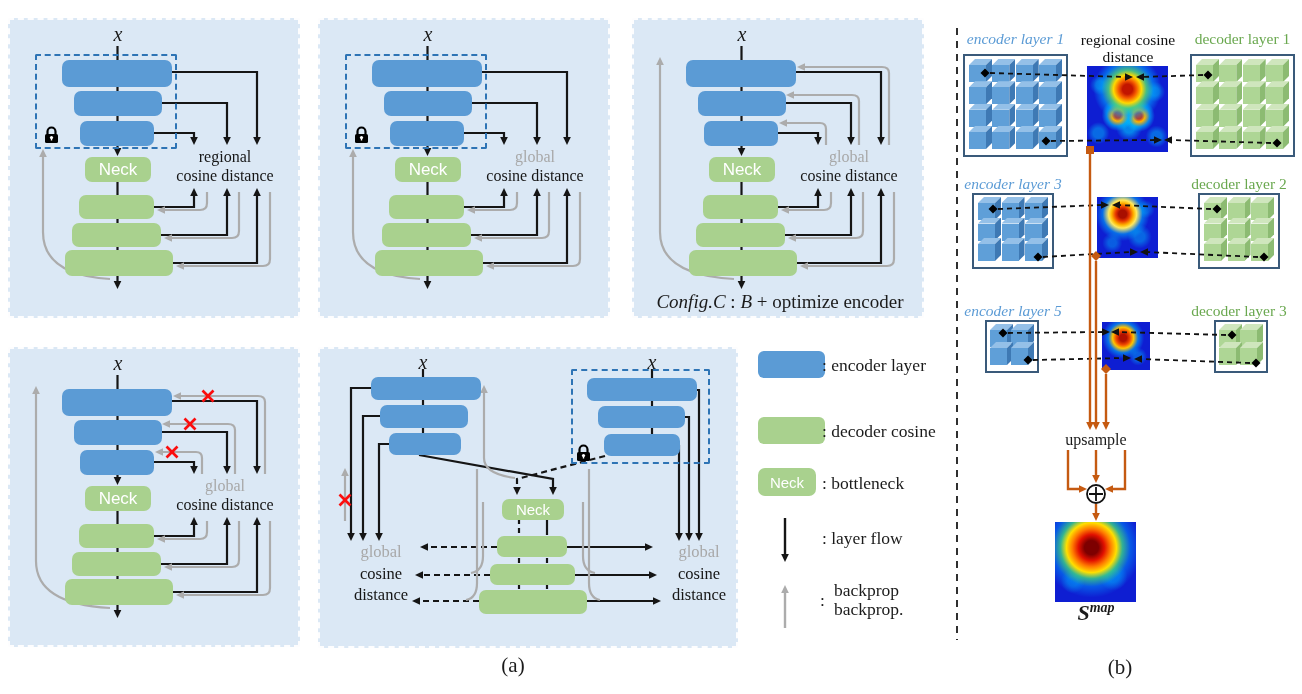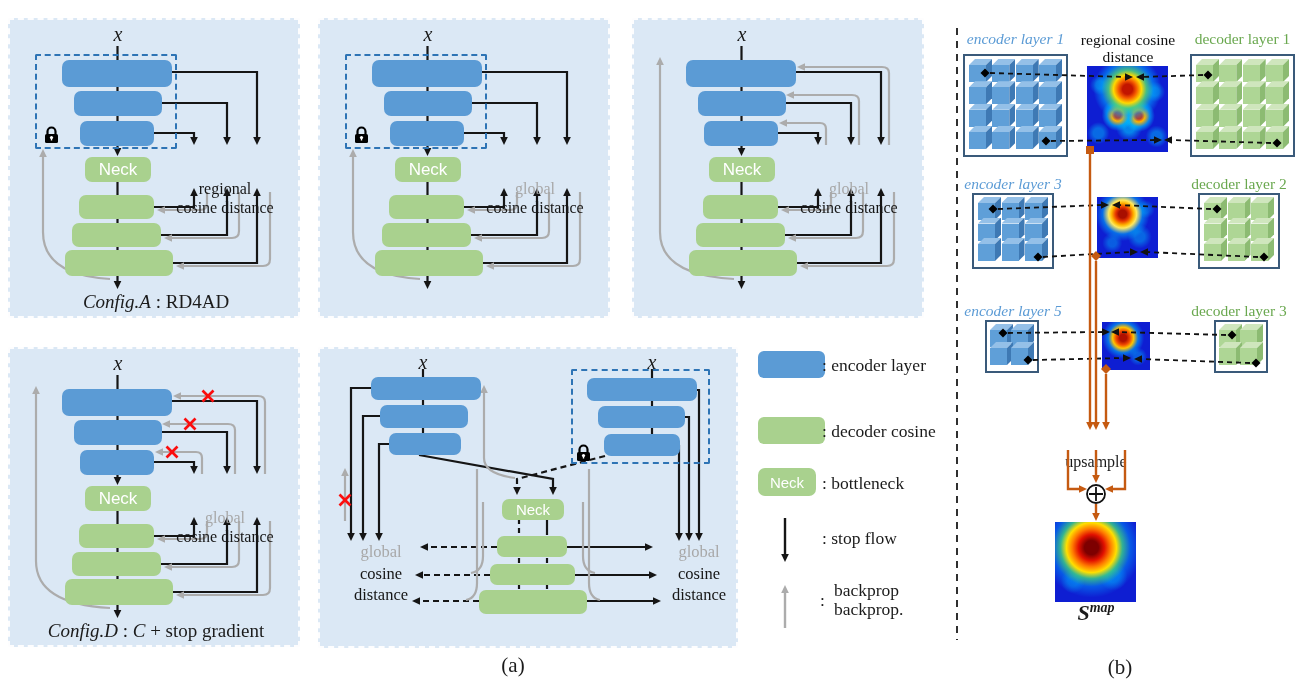--- a/index.html
+++ b/index.html
@@ -9,21 +9,21 @@
          box-sizing:border-box;border-radius:2px;}
   .panel > svg{position:absolute;left:0;top:0;}
   .blk{position:absolute;border-radius:7px;}
   .enc{background:var(--enc);}
   .dec{background:var(--dec);}
   .neck{background:var(--dec);display:flex;align-items:center;justify-content:center;
         font-family:"Liberation Sans",sans-serif;color:#fff;font-size:17px;}
   .xlab{position:absolute;width:26px;text-align:center;font-style:italic;font-size:20px;}
   .frozen-box{position:absolute;border:2px dashed var(--frozen);box-sizing:border-box;border-radius:2px;}
   .lock{position:absolute;width:15px;height:18px;}
-  .loss{position:absolute;text-align:center;font-size:16px;line-height:18.5px;margin-top:32px;}
+  .loss{position:absolute;text-align:center;font-size:16px;line-height:18.5px;}
   .l1{color:var(--lossgray);}
   .l1.black{color:#161616;}
   .l2{color:#161616;}
   .lossE{position:absolute;text-align:center;font-size:16.5px;line-height:21.5px;}
   .cap{position:absolute;text-align:center;font-size:19px;white-space:pre;}
   .capE{font-size:17.5px;}
   .cap .sub{font-size:13px;vertical-align:-4px;}
   .rowlab{position:absolute;text-align:center;font-size:15.5px;}
   .enc-lab{color:var(--enclab);font-style:italic;}
   .dec-lab{color:var(--declab);}
@@ -63,21 +63,21 @@
     radial-gradient(circle at 22% 74%, rgba(0,200,255,.3) 0 5px, rgba(0,90,255,0) 12px),
     radial-gradient(circle at 18% 25%, rgba(0,200,255,.3) 0 5px, rgba(0,90,255,0) 11px),
     var(--heatblue);}
   .swatch{position:absolute;border-radius:6px;}
   .legend-label{position:absolute;font-size:17.5px;}
   .grad-label{position:absolute;display:flex;align-items:center;gap:9px;font-size:17.5px;}
   .grad-label .lines div{line-height:19px;}
   .smap{position:absolute;font-size:22px;font-style:italic;font-weight:bold;text-align:center;}
   .smap sup{font-size:14px;}
   .figcap{position:absolute;font-size:21px;text-align:center;}
-  .upsample{position:absolute;text-align:center;font-size:16px;margin-top:22px;}
+  .upsample{position:absolute;text-align:center;font-size:16px;}
   #overlay{position:absolute;left:0;top:0;z-index:6;pointer-events:none;}
 </style>
 </head>
 <body>
 
 <div id="stage">
   <div id="panels">
       <div class="panel" style="left: 8px; top: 18px; width: 292px; height: 300px;">
         <svg width="292" height="300" viewBox="0 0 292 300">
           <path d="M107.5 26 V40" fill="none" stroke="#151515" stroke-width="2.2"></path>
@@ -123,21 +123,20 @@
         <div class="blk enc" style="left:70px;top:101px;width:74px;height:25px"></div>
         <div class="blk neck" style="left:75px;top:137px;width:66px;height:25px">Neck</div>
         <div class="blk dec" style="left:69px;top:175px;width:75px;height:24px"></div>
         <div class="blk dec" style="left:62px;top:203px;width:89px;height:24px"></div>
         <div class="blk dec" style="left:55px;top:230px;width:108px;height:26px"></div>
         <div class="xlab" style="left:95px;top:3px">x</div>
         <div class="loss" style="left:145px;top:128px;width:140px">
           <div class="l1 black">regional</div>
           <div class="l2">cosine distance</div>
         </div>
-        <div class="cap" style="left:0;top:271px;width:292px"><i>Config.A</i><span> : </span><i></i><i class="sub"></i><span>RD4AD</span></div>
       </div>
       <div class="panel" style="left: 318px; top: 18px; width: 292px; height: 300px;">
         <svg width="292" height="300" viewBox="0 0 292 300">
           <path d="M107.5 26 V40" fill="none" stroke="#151515" stroke-width="2.2"></path>
           <path d="M107.5 67 V71" fill="none" stroke="#151515" stroke-width="2.2"></path>
           <path d="M107.5 96 V101" fill="none" stroke="#151515" stroke-width="2.2"></path>
           <path d="M107.5 162 V175" fill="none" stroke="#151515" stroke-width="2.2"></path>
           <path d="M107.5 199 V203" fill="none" stroke="#151515" stroke-width="2.2"></path>
           <path d="M107.5 227 V230" fill="none" stroke="#151515" stroke-width="2.2"></path>
           <path d="M107.5 126 V130" fill="none" stroke="#151515" stroke-width="2.2"></path>
@@ -229,20 +228,21 @@
         <div class="blk enc" style="left:70px;top:101px;width:74px;height:25px"></div>
         <div class="blk neck" style="left:75px;top:137px;width:66px;height:25px">Neck</div>
         <div class="blk dec" style="left:69px;top:175px;width:75px;height:24px"></div>
         <div class="blk dec" style="left:62px;top:203px;width:89px;height:24px"></div>
         <div class="blk dec" style="left:55px;top:230px;width:108px;height:26px"></div>
         <div class="xlab" style="left:95px;top:3px">x</div>
         <div class="loss" style="left:145px;top:128px;width:140px">
           <div class="l1">global</div>
           <div class="l2">cosine distance</div>
         </div>
+        <div class="cap" style="left:0;top:271px;width:292px"><i>Config.C</i><span> : </span><i>B</i><i class="sub"></i><span> + optimize encoder</span></div>
       </div>
       <div class="panel" style="left: 8px; top: 347px; width: 292px; height: 300px;">
         <svg width="292" height="300" viewBox="0 0 292 300">
           <path d="M107.5 26 V40" fill="none" stroke="#151515" stroke-width="2.2"></path>
           <path d="M107.5 67 V71" fill="none" stroke="#151515" stroke-width="2.2"></path>
           <path d="M107.5 96 V101" fill="none" stroke="#151515" stroke-width="2.2"></path>
           <path d="M107.5 162 V175" fill="none" stroke="#151515" stroke-width="2.2"></path>
           <path d="M107.5 199 V203" fill="none" stroke="#151515" stroke-width="2.2"></path>
           <path d="M107.5 227 V230" fill="none" stroke="#151515" stroke-width="2.2"></path>
           <path d="M107.5 126 V130" fill="none" stroke="#151515" stroke-width="2.2"></path>
@@ -287,21 +287,20 @@
         <div class="blk enc" style="left:70px;top:101px;width:74px;height:25px"></div>
         <div class="blk neck" style="left:75px;top:137px;width:66px;height:25px">Neck</div>
         <div class="blk dec" style="left:69px;top:175px;width:75px;height:24px"></div>
         <div class="blk dec" style="left:62px;top:203px;width:89px;height:24px"></div>
         <div class="blk dec" style="left:55px;top:230px;width:108px;height:26px"></div>
         <div class="xlab" style="left:95px;top:3px">x</div>
         <div class="loss" style="left:145px;top:128px;width:140px">
           <div class="l1">global</div>
           <div class="l2">cosine distance</div>
         </div>
-        <div class="cap" style="left:0;top:271px;width:292px"><i>Config.D</i><span> : </span><i>C</i><i class="sub"></i><span> + stop gradient</span></div>
       </div>
       <div class="panel" style="left: 318px; top: 347px; width: 420px; height: 301px;">
         <svg width="420" height="301" viewBox="0 0 420 301">
           <path d="M103 20 V28" fill="none" stroke="#151515" stroke-width="2.2"></path>
           <path d="M103 50 V56" fill="none" stroke="#151515" stroke-width="2.2"></path>
           <path d="M103 78 V84" fill="none" stroke="#151515" stroke-width="2.2"></path>
           <path d="M332 20 V29" fill="none" stroke="#151515" stroke-width="2.2"></path>
           <path d="M332 51 V57" fill="none" stroke="#151515" stroke-width="2.2"></path>
           <path d="M332 78 V85" fill="none" stroke="#151515" stroke-width="2.2"></path>
           <path d="M52 39 H31 V185" fill="none" stroke="#151515" stroke-width="2.2"></path>
@@ -702,21 +701,21 @@
       <div class="figcap" style="left:478px;top:653px;width:70px">(a)</div>
       <div class="figcap" style="left:1085px;top:655px;width:70px">(b)</div>
     </div>
   <div id="legend">
       <div class="swatch" style="left:758px;top:351px;width:67px;height:27px;background:var(--enc)"></div>
    <div class="legend-label" style="left:822px;top:355px">: encoder layer</div>
    <div class="swatch" style="left:758px;top:417px;width:67px;height:27px;background:var(--dec)"></div>
    <div class="legend-label" style="left:822px;top:421px">: decoder cosine</div>
    <div class="blk neck" style="left:758px;top:468px;width:58px;height:28px;font-size:15px">Neck</div>
    <div class="legend-label" style="left:822px;top:473px">: bottleneck</div>
-   <div class="legend-label" style="left:822px;top:528px">: stop flow</div>
+   <div class="legend-label" style="left:822px;top:528px">: layer flow</div>
    <div class="grad-label" style="left:820px;top:581px">
         <span>:</span>
         <div class="lines">
           <div>backprop</div>
           <div>backprop.</div>
         </div>
       </div>
     </div>
 <svg id="overlay" width="1302" height="694" viewBox="0 0 1302 694">
       <path d="M957 28 V640" fill="none" stroke="#1a1a1a" stroke-width="1.8" stroke-dasharray="7 6"></path>

